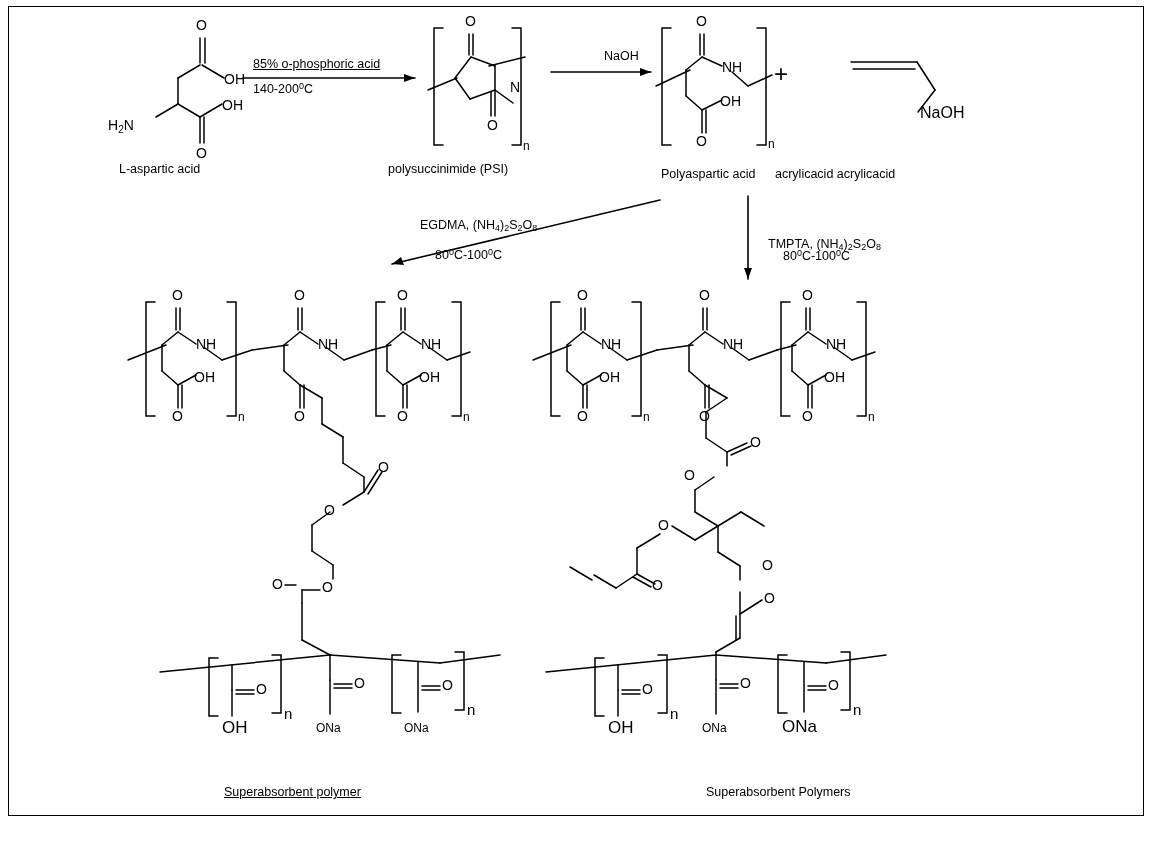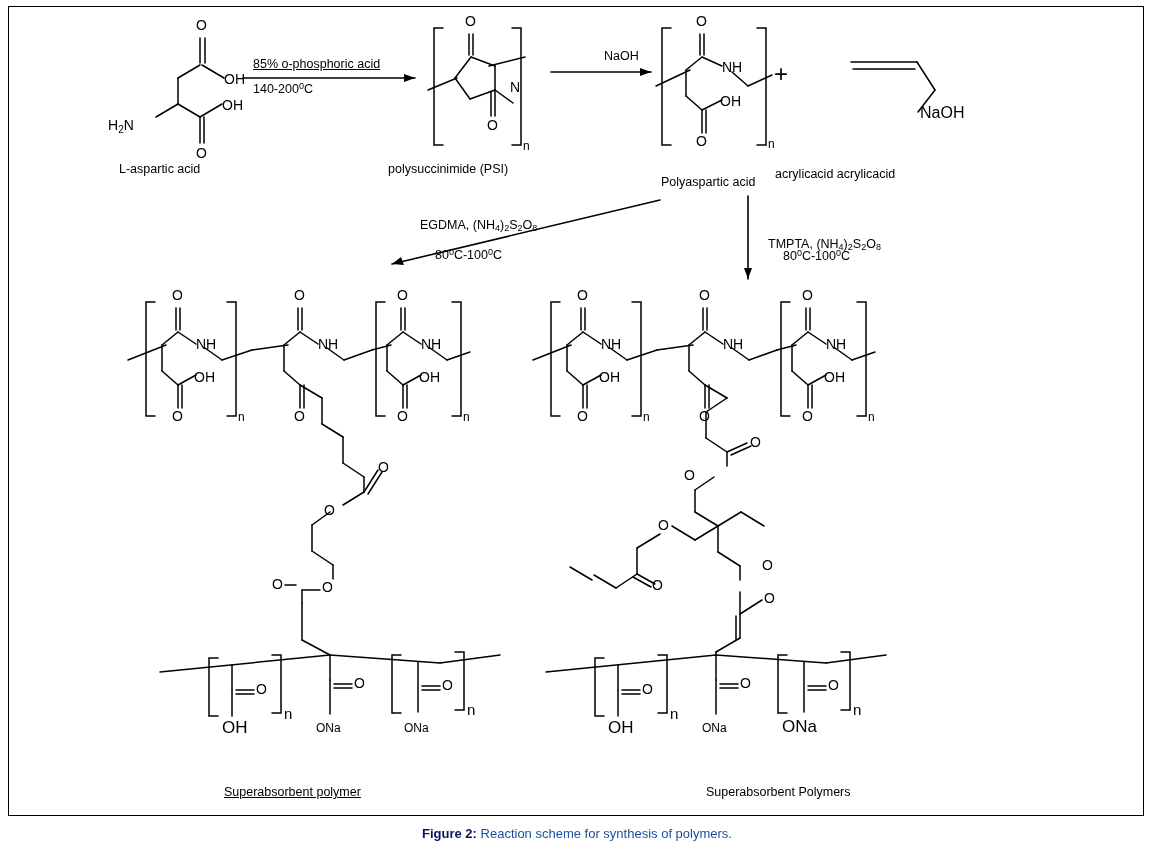--- a/index.html
+++ b/index.html
@@ -355,21 +355,21 @@
   <div class="lbl atom" style="left:720px; top:94px;">OH</div>
   <div class="lbl atom" style="left:696px; top:134px;">O</div>
   <div class="lbl atom-sm" style="left:768px; top:138px;">n</div>
 
   <div class="lbl" style="left:774px; top:62px; font-size:24px;">+</div>
 
   <div class="lbl atom" style="left:920px; top:105px; font-size:16px;">NaOH</div>
 
   <div class="lbl namelbl" style="left:119px; top:163px;">L-aspartic acid</div>
   <div class="lbl namelbl" style="left:388px; top:163px;">polysuccinimide (PSI)</div>
-  <div class="lbl namelbl" style="left:661px; top:168px;margin-top:8px;">Polyaspartic acid</div>
+  <div class="lbl namelbl" style="left:661px; top:168px;">Polyaspartic acid</div>
   <div class="lbl namelbl" style="left:775px; top:168px;">acrylicacid acrylicacid</div>
 
   <div class="lbl cond" style="left:420px; top:219px;"><span>EGDMA, (NH</span><span class="sub">4</span><span>)</span><span class="sub">2</span><span>S</span><span class="sub">2</span><span>O</span><span class="sub">8</span></div>
   <div class="lbl cond" style="left:435px; top:248px;"><span>80</span><span class="sup">0</span><span>C-100</span><span class="sup">0</span><span>C</span></div>
 
   <div class="lbl cond" style="left:768px; top:238px;"><span>TMPTA, (NH</span><span class="sub">4</span><span>)</span><span class="sub">2</span><span>S</span><span class="sub">2</span><span>O</span><span class="sub">8</span></div>
   <div class="lbl cond" style="left:783px; top:249px;"><span>80</span><span class="sup">0</span><span>C-100</span><span class="sup">0</span><span>C</span></div>
 
   <div class="lbl atom" style="left:172px; top:288px;">O</div>
   <div class="lbl atom" style="left:196px; top:337px;">NH</div>
@@ -429,16 +429,13 @@
   <div class="lbl atom-sm" style="left:670px; top:706px; font-size:15px;">n</div>
   <div class="lbl atom" style="left:740px; top:676px;">O</div>
   <div class="lbl atom-sm" style="left:702px; top:722px;">ONa</div>
   <div class="lbl atom" style="left:828px; top:678px;">O</div>
   <div class="lbl atom" style="left:782px; top:718px; font-size:17px;">ONa</div>
   <div class="lbl atom-sm" style="left:853px; top:702px; font-size:15px;">n</div>
 
   <div class="lbl namelbl" style="left:224px; top:786px;text-decoration:underline;">Superabsorbent polymer</div>
   <div class="lbl namelbl" style="left:706px; top:786px;">Superabsorbent Polymers</div>
 
-  <div class="cap">
-    <b>Figure 2:</b><span class="rest"> Reaction scheme for synthesis of polymers.</span>
-  </div>
 </div>
 
 </body></html>

